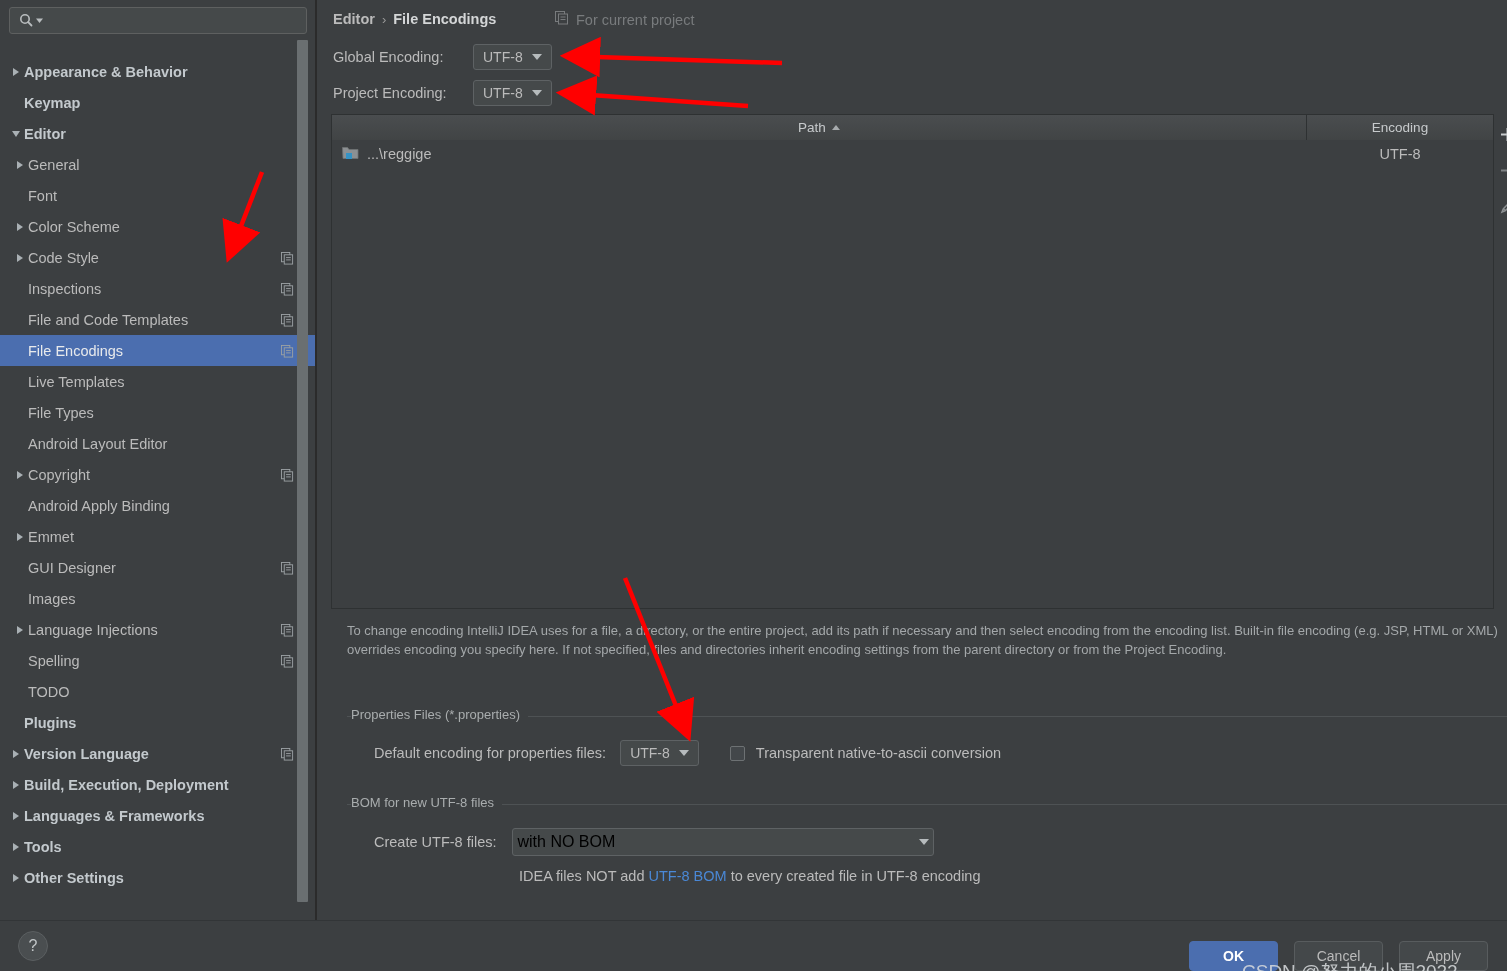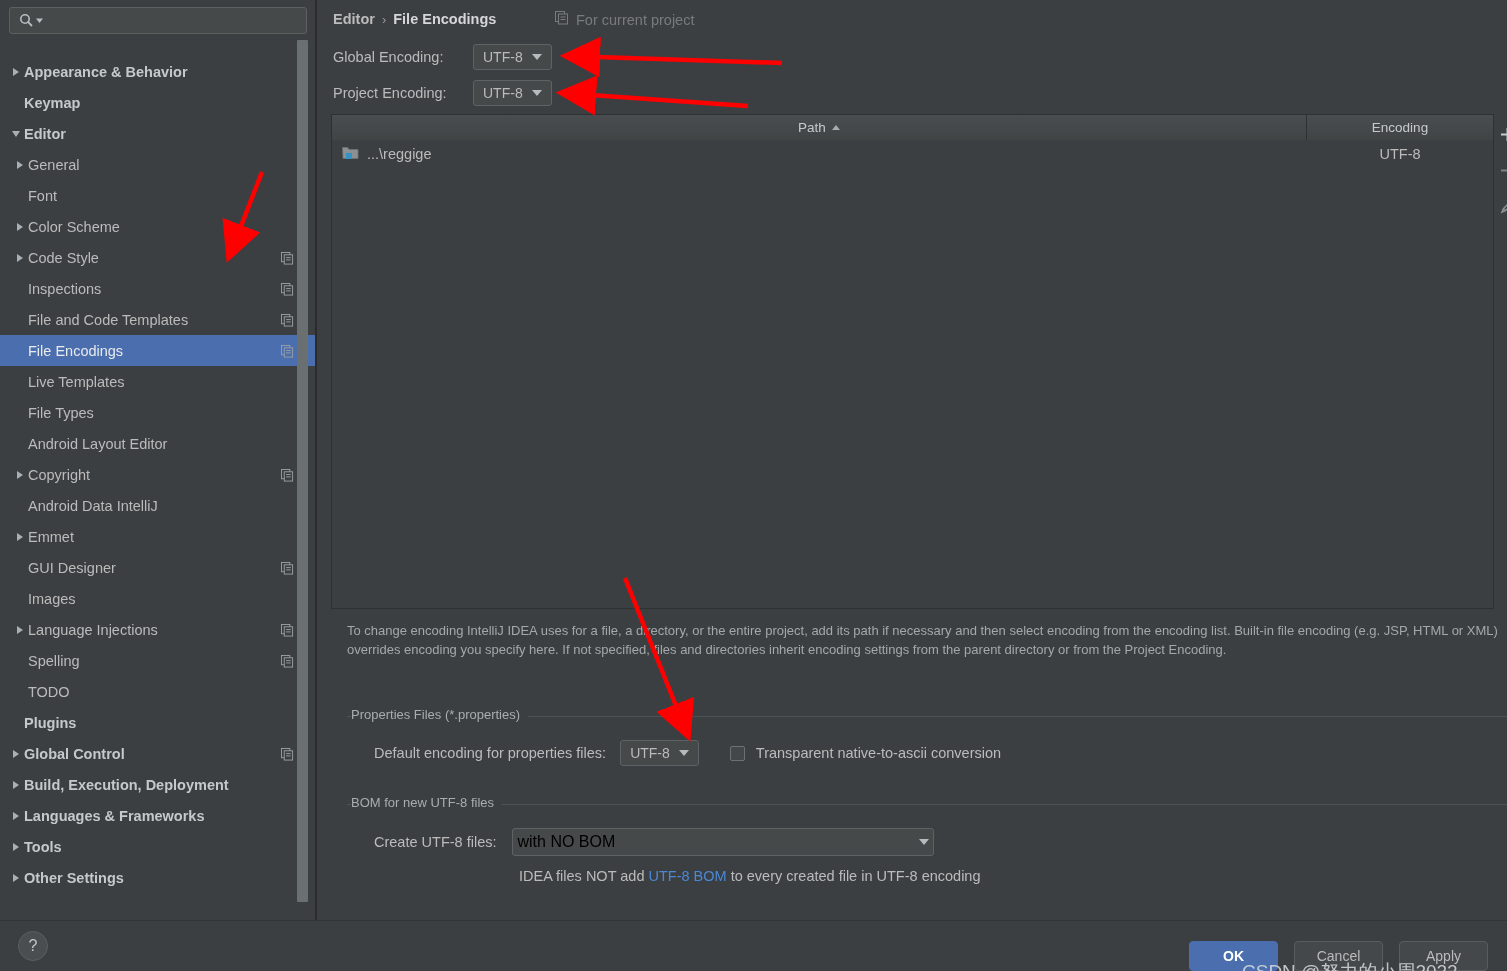--- a/index.html
+++ b/index.html
@@ -318,21 +318,21 @@
           <span class="tlabel">Copyright</span>
           <span class="cfgicon"><svg width="13" height="13" viewBox="0 0 14 14">
               <rect x="0.5" y="0.5" width="9" height="10" fill="none" stroke="#9aa0a3" stroke-width="1"></rect>
               <rect x="3.5" y="3" width="9" height="10" fill="#3c3f41" stroke="#9aa0a3" stroke-width="1"></rect>
               <line x1="5.5" y1="6" x2="10.5" y2="6" stroke="#9aa0a3" stroke-width="1"></line>
               <line x1="5.5" y1="8.5" x2="10.5" y2="8.5" stroke="#9aa0a3" stroke-width="1"></line>
             </svg></span>
         </div>
         <div class="tnode lvl1">
           <span class="arrow"></span>
-          <span class="tlabel">Android Data IntelliJ</span>
+          <span class="tlabel">Android Apply Binding</span>
         </div>
         <div class="tnode lvl1">
           <span class="arrow">
             <span class="tri"></span>
           </span>
           <span class="tlabel">Emmet</span>
         </div>
         <div class="tnode lvl1">
           <span class="arrow"></span>
           <span class="tlabel">GUI Designer</span>
@@ -374,21 +374,21 @@
           <span class="tlabel">TODO</span>
         </div>
         <div class="tnode lvl0 bold">
           <span class="arrow"></span>
           <span class="tlabel">Plugins</span>
         </div>
         <div class="tnode lvl0 bold">
           <span class="arrow">
             <span class="tri"></span>
           </span>
-          <span class="tlabel">Global Control</span>
+          <span class="tlabel">Version Language</span>
           <span class="cfgicon"><svg width="13" height="13" viewBox="0 0 14 14">
               <rect x="0.5" y="0.5" width="9" height="10" fill="none" stroke="#9aa0a3" stroke-width="1"></rect>
               <rect x="3.5" y="3" width="9" height="10" fill="#3c3f41" stroke="#9aa0a3" stroke-width="1"></rect>
               <line x1="5.5" y1="6" x2="10.5" y2="6" stroke="#9aa0a3" stroke-width="1"></line>
               <line x1="5.5" y1="8.5" x2="10.5" y2="8.5" stroke="#9aa0a3" stroke-width="1"></line>
             </svg></span>
         </div>
         <div class="tnode lvl0 bold">
           <span class="arrow">
             <span class="tri"></span>

